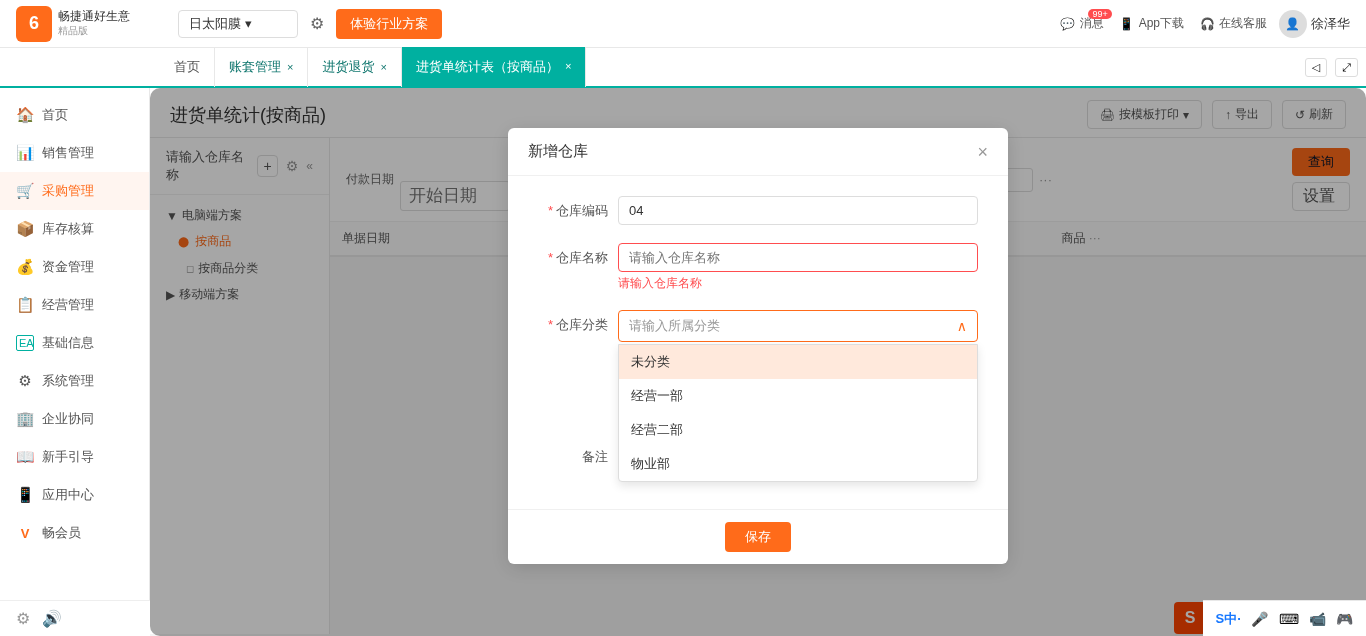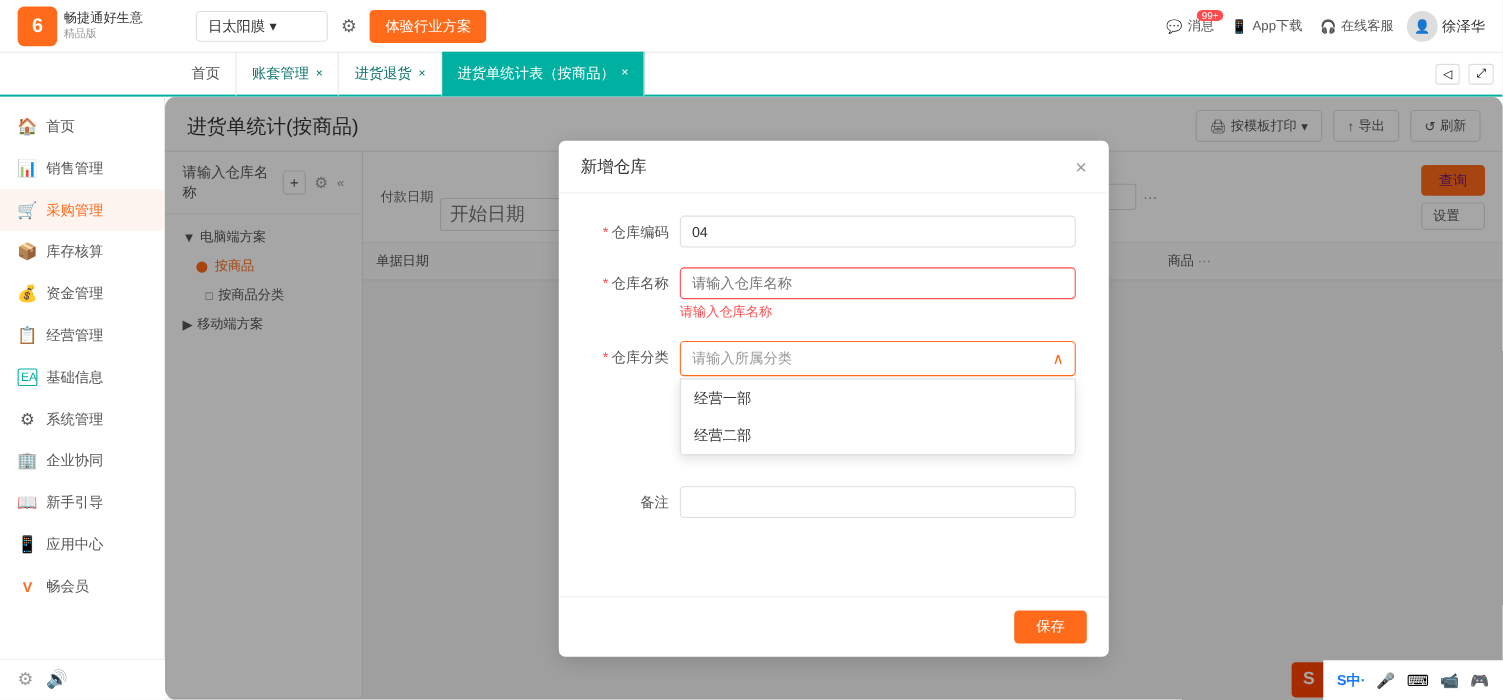--- a/index.html
+++ b/index.html
@@ -114,21 +114,21 @@
     
     .page-header {
       background: #fff;
       padding: 12px 20px 8px;
       border-bottom: 1px solid #e8e8e8;
       display: flex; align-items: center; justify-content: space-between;
     }
     .page-title { font-size: 18px; font-weight: 400; color: #333; }
     .page-actions { display: flex; gap: 10px; align-items: center; }
     .btn-outline { border: 1px solid #ddd; background: #fff; border-radius: 4px; padding: 5px 12px; cursor: pointer; font-size: 12px; color: #555; display: flex; align-items: center; gap: 4px; }
-    .btn-primary-sm { background: #ff6b1a; color: #701a75; border: none; border-radius: 4px; padding: 5px 16px; cursor: pointer; font-size: 13px; }
+    .btn-primary-sm { background: #ff6b1a; color: #0f172a; border: none; border-radius: 4px; padding: 5px 16px; cursor: pointer; font-size: 13px; }
     .filter-add-btn { width: 22px; height: 22px; border: 1px solid #ddd; border-radius: 4px; display: flex; align-items: center; justify-content: center; cursor: pointer; font-size: 14px; color: #555; }
     .filter-input { border: 1px solid #ddd; border-radius: 3px; padding: 4px 8px; font-size: 12px; width: 160px; }
     .filter-select { border: 1px solid #ddd; border-radius: 3px; padding: 4px 8px; font-size: 12px; width: 120px; }
     .dots-btn { color: #999; cursor: pointer; }
 
     
     .overlay {
       position: absolute; top: 0; left: 0; right: 0; bottom: 0;
       background: rgba(0,0,0,0.35);
       display: flex; align-items: flex-start; justify-content: center;
@@ -184,21 +184,21 @@
       padding: 8px 12px;
       font-size: 13px;
       color: #333;
       cursor: pointer;
     }
     .dropdown-item.highlighted { background: #ffe9dc; }
 
     .modal-footer {
       padding: 12px 20px;
       border-top: 1px solid #f0f0f0;
-      display: flex; justify-content: flex-end; gap: 10px; margin-top: 33px;
+      display: flex; justify-content: center; gap: 10px;
     }
     .btn-save { background: #ff6b1a; color: white; border: none; border-radius: 4px; padding: 6px 20px; cursor: pointer; font-size: 13px; }
 
     
     .content-placeholder {
       padding: 30px 20px;
       text-align: center;
       color: #bbb;
       font-size: 13px;
     }
@@ -419,21 +419,21 @@
               <option></option>
             </select>
           </div>
           <div class="filter-group">
             <span class="filter-label">商品</span>
             <input class="filter-input" type="text" style="">
             <span class="dots-btn">···</span>
           </div>
           <div style="margin-left:auto;display:flex;flex-direction:column;gap:6px;">
             <button class="btn-primary-sm">查询</button>
-            <button class="btn-outline" style="font-size:12px;padding:3px 10px;">设置</button>
+            <button class="btn-outline" style="font-size:16px;padding:3px 10px;">设置</button>
           </div>
         </div>
 
         <div style="background:#fff;border-bottom:1px solid #e8e8e8;">
           <table class="data-table">
             <thead>
               <tr>
                 <th>单据日期</th>
                 <th>付款方式</th>
                 <th>
@@ -481,22 +481,24 @@
 
           <div class="form-row" style="position:relative;">
             <span class="form-label required">仓库分类</span>
             <div class="form-input-wrap" style="position:relative;">
               <div class="form-input-dropdown">
                 <span>请输入所属分类</span>
                 <span class="dropdown-arrow">∧</span>
               </div>
 
               <div class="dropdown-list">
+                <div class="dropdown-item highlighted">未分类</div>
                 <div class="dropdown-item">经营一部</div>
                 <div class="dropdown-item">经营二部</div>
+                <div class="dropdown-item">物业部</div>
               </div>
             </div>
           </div>
 
           <div class="form-row" style="margin-top:100px;">
             <span class="form-label">备注</span>
             <div class="form-input-wrap">
               <input class="form-input" type="text" style="">
             </div>
           </div>

